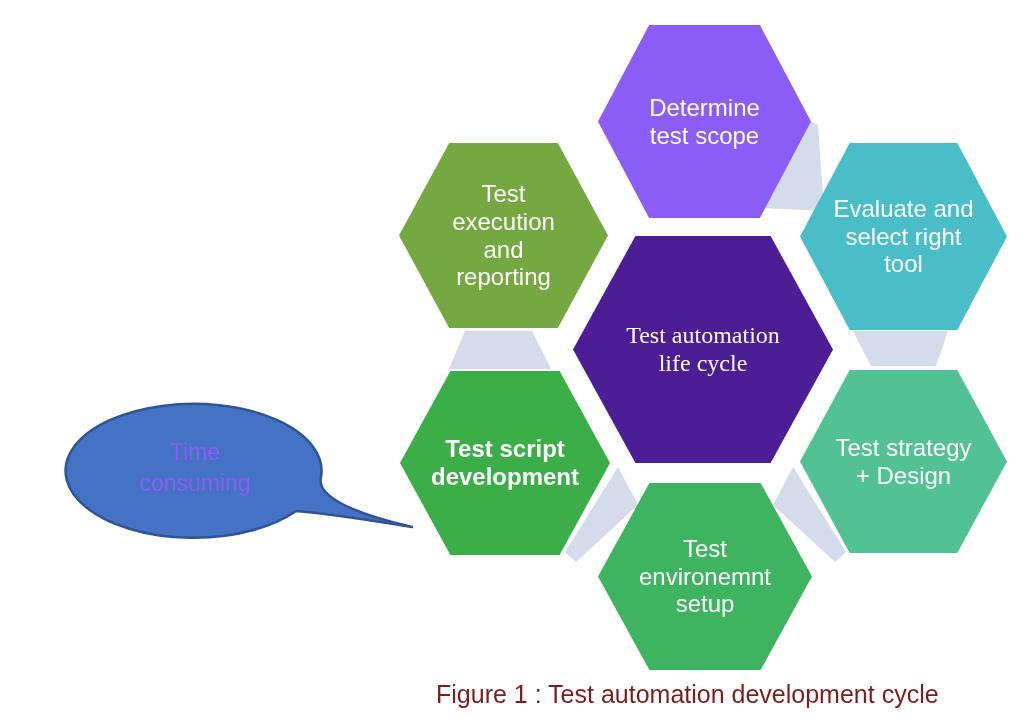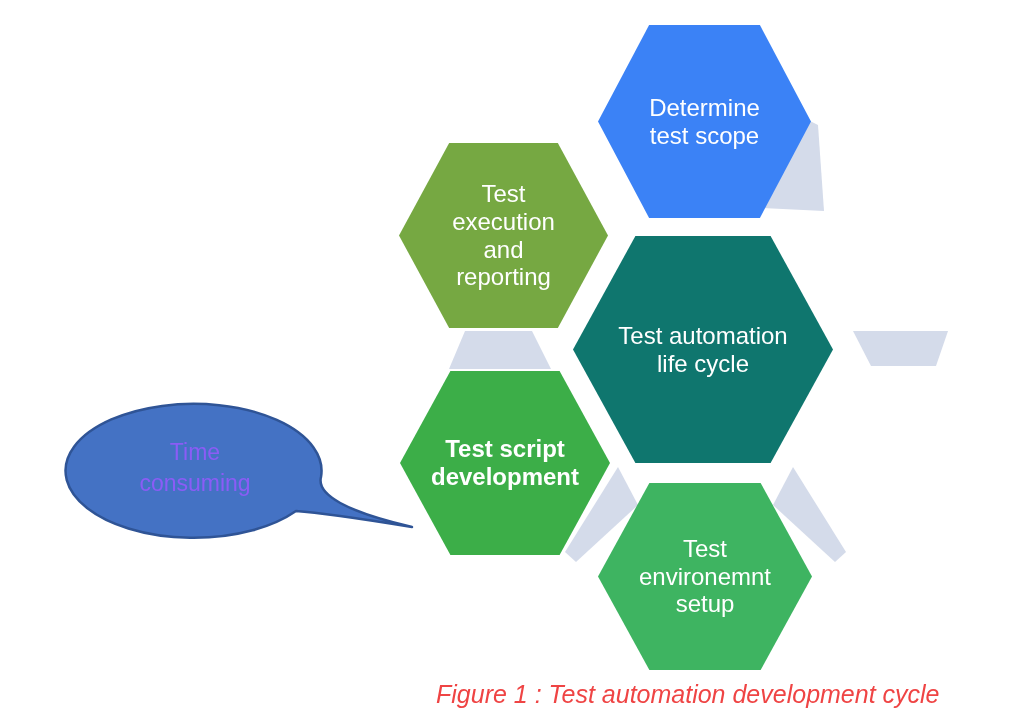--- a/index.html
+++ b/index.html
@@ -39,48 +39,57 @@
 
   <svg class="layer" width="1024" height="719" viewBox="0 0 1024 719">
     <polygon points="804,118 818,125 824,211 761,208" fill="#D4DBEA"></polygon>
     <polygon points="853,331 948,331 936,366 871,366" fill="#D4DBEA"></polygon>
     <polygon points="793,467 846,552 835,562 773,505" fill="#D4DBEA"></polygon>
     <polygon points="618,467 638,505 576,562 565,552" fill="#D4DBEA"></polygon>
     <polygon points="465,331 532,331 551,369 449,369" fill="#D4DBEA"></polygon>
     <path d="M 321 477 A 128 67 0 1 0 296 511 Q 326 513 412 527 Q 314 504 321 477 Z" stroke-width="2.5" stroke-linejoin="round" fill="#4472C4" stroke="#2F5496"></path>
   </svg>
 
-  <div class="hex" id="hex-determine" style="background-color: #3b82f6;">
+  <div class="hex" id="hex-determine" style="background-color: #8b5cf6;">
     <span class="hex-label">Determine
 test scope</span>
   </div>
 
+  <div class="hex" id="hex-evaluate" style="background-color: rgb(73, 190, 201);">
+    <span class="hex-label">Evaluate and
+select right
+tool</span>
+  </div>
 
+  <div class="hex" id="hex-strategy" style="background-color: rgb(82, 193, 148);">
+    <span class="hex-label">Test strategy
++ Design</span>
+  </div>
 
   <div class="hex" id="hex-environment" style="background-color: rgb(62, 180, 97);">
     <span class="hex-label">Test
 environemnt
 setup</span>
   </div>
 
   <div class="hex" id="hex-script" style="background-color: rgb(60, 174, 72); font-weight: bold;">
     <span class="hex-label">Test script
 development</span>
   </div>
 
   <div class="hex" id="hex-execution" style="background-color: rgb(118, 168, 66);">
     <span class="hex-label">Test
 execution
 and
 reporting</span>
   </div>
 
-  <div class="hex" id="hex-center" style="background-color: #0f766e;">
+  <div class="hex" id="hex-center" style="background-color: #4c1d95; font-family: Liberation Serif, serif;">
     <span class="hex-label">Test automation
 life cycle</span>
   </div>
 
   <div id="bubble-label">Time
 consuming</div>
 
-  <div id="figure-caption" style="color: #ef4444; font-style: italic;">Figure 1 : Test automation development cycle</div>
+  <div id="figure-caption" style="color: #7f1d1d;">Figure 1 : Test automation development cycle</div>
 
 </div>
 
 </body></html>

